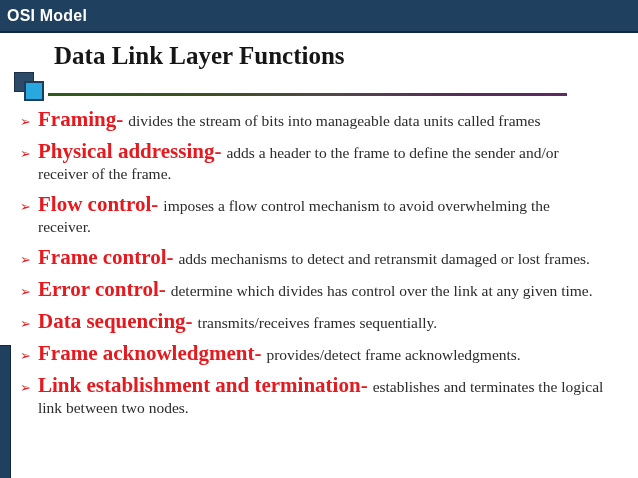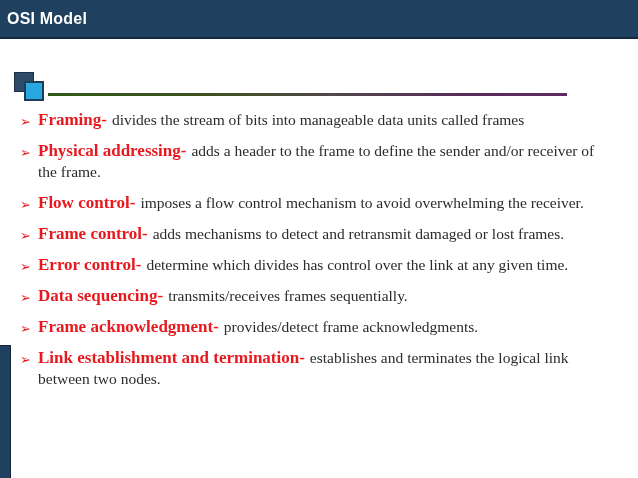--- a/index.html
+++ b/index.html
@@ -7,21 +7,21 @@
     position: relative;
     width: 638px;
     height: 478px;
     background: #ffffff;
     overflow: hidden;
     font-family: "Liberation Serif", "DejaVu Serif", serif;
   }
   .topbar {
     position: absolute;
     top: 0; left: 0; right: 0;
-    height: 39px;
+    height: 33px;
     background: var(--header-navy, #204060);
     border-bottom: 2px solid #14293f;
     display: flex;
     align-items: center;
     padding-left: 7px;
     box-sizing: border-box;
   }
   .topbar span {
     font-family: "Liberation Sans", "DejaVu Sans", sans-serif;
     font-weight: bold;
@@ -81,40 +81,41 @@
   .arrow {
     position: absolute;
     left: 0; top: 2px;
     font-family: "DejaVu Sans", sans-serif;
     font-size: 13px;
     color: var(--term-red, #e7191e);
   }
   .term {
     color: var(--term-red, #e7191e);
     font-weight: bold;
-    font-size: 17px;
+    font-size: 21px;
     margin-right: 5px;
   }
   .leftbar {
     position: absolute;
     left: 0; top: 345px;
     width: 11px; height: 133px;
     background: var(--header-navy, #204060);
     box-shadow: inset -1px 1px 0 #122739;
   }
 </style>
 </head>
 <body>
 
 <div class="slide">
 
   <div class="topbar">
     <span>OSI Model</span>
   </div>
 
+  <h1 class="title">Data Link Layer Functions</h1>
 
   <div class="sq sq-dark"></div>
   <div class="sq sq-cyan"></div>
   <div class="rule"></div>
 
   <div class="bullets">
   <div class="bullet">
     <span class="arrow">➢</span><span class="term">Framing-</span><span class="text">divides the stream of bits into manageable data units called frames</span>
   </div>
 

